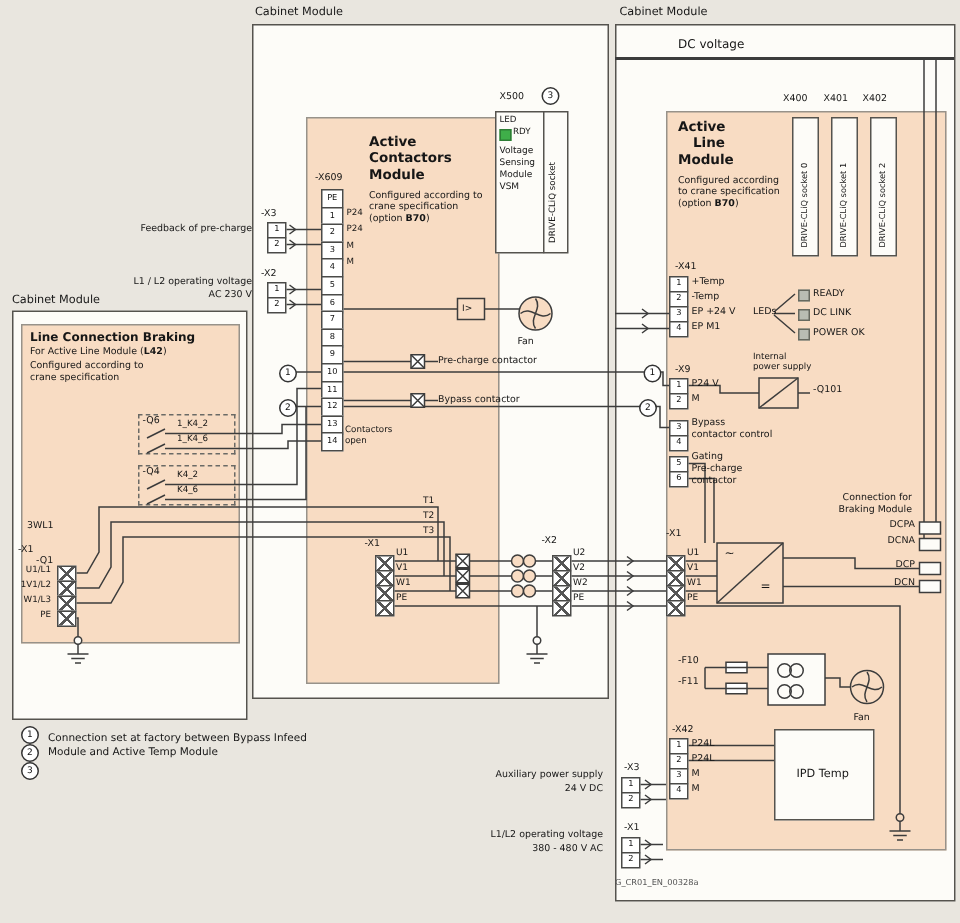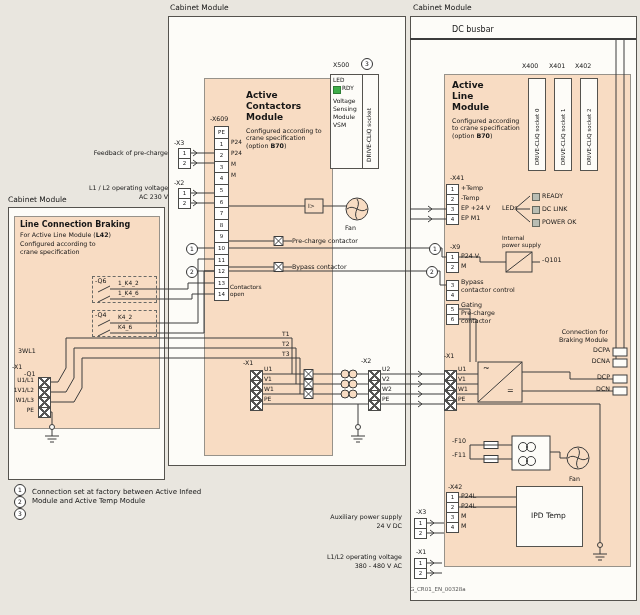--- a/index.html
+++ b/index.html
@@ -130,21 +130,21 @@
       <g>
         <circle cx="600" cy="545" r="2.5" fill="#f8dcc3"></circle>
         <path d="M600 548 V554 M593 554 H607 M595.5 557 H604.5 M598 560 H602"></path>
       </g>
     </g>
   </svg>
 
   <div class="lbl f75" style="left:170px;top:3px">Cabinet Module</div>
   <div class="lbl f75" style="left:413px;top:3px">Cabinet Module</div>
   <div class="lbl f75" style="left:8px;top:195px">Cabinet Module</div>
-  <div class="lbl f8" style="left:452px;top:25px">DC busbar</div>
+  <div class="lbl f8" style="left:452px;top:25px">DC voltage</div>
 
   <div class="lbl f8 b" style="left:20px;top:220px">Line Connection Braking</div>
   <div class="lbl f63" style="left:20px;top:231px"><span>For Active Line Module (</span><span class="b">L42</span><span>)</span></div>
   <div class="lbl f63" style="left:20px;top:240px">Configured according to</div>
   <div class="lbl f63" style="left:20px;top:248px">crane specification</div>
   <div class="lbl f63" style="left:95px;top:277px">-Q6</div>
   <div class="lbl f58" style="left:118px;top:280px">1_K4_2</div>
   <div class="lbl f58" style="left:118px;top:290px">1_K4_6</div>
   <div class="lbl f63" style="left:95px;top:311px">-Q4</div>
   <div class="lbl f58" style="left:118px;top:314px">K4_2</div>
@@ -237,21 +237,21 @@
   <div class="lbl f6" style="left:382px;top:385px">W2</div>
   <div class="lbl f6" style="left:382px;top:395px">PE</div>
 
   <div class="lbl f63" style="left:522px;top:62px">X400</div>
   <div class="lbl f63" style="left:549px;top:62px">X401</div>
   <div class="lbl f63" style="left:575px;top:62px">X402</div>
   <div class="vt" style="left:534px;top:165px;font-size:5.5px">DRIVE-CLiQ socket 0</div>
   <div class="vt" style="left:560px;top:165px;font-size:5.5px">DRIVE-CLiQ socket 1</div>
   <div class="vt" style="left:586px;top:165px;font-size:5.5px">DRIVE-CLiQ socket 2</div>
   <div class="lbl t9" style="left:452px;top:81px">Active</div>
-  <div class="lbl t9" style="left:452px;top:92px">Line</div>
+  <div class="lbl t9" style="left:462px;top:92px">Line</div>
   <div class="lbl t9" style="left:452px;top:103px">Module</div>
   <div class="lbl f63 wrap" style="left:452px;top:117px;width:74px"><span>Configured according to crane specification (option </span><span class="b">B70</span><span>)</span></div>
   <div class="lbl f63" style="left:502px;top:204px">LEDs</div>
   <div class="sq" style="left:532px;top:193px"></div>
   <div class="sq" style="left:532px;top:206px"></div>
   <div class="sq" style="left:532px;top:219px"></div>
   <div class="lbl f63" style="left:542px;top:192px">READY</div>
   <div class="lbl f63" style="left:542px;top:205px">DC LINK</div>
   <div class="lbl f63" style="left:542px;top:218px">POWER OK</div>
   <div class="lbl f63" style="left:450px;top:174px">-X41</div>
@@ -321,16 +321,16 @@
   <div class="lbl f63" style="left:416px;top:548px">-X1</div>
   <div class="celln s" style="left:414px;top:558px">1</div>
   <div class="celln s" style="left:414px;top:568px">2</div>
   <div class="lblr" style="left:300px;top:553px;width:102px">L1/L2 operating voltage</div>
   <div class="lblr" style="left:300px;top:562px;width:102px">380 - 480 V AC</div>
   <div class="lbl f55" style="left:410px;top:586px;color:#555">G_CR01_EN_00328a</div>
 
   <div class="circ" style="left:14px;top:484px">1</div>
   <div class="circ" style="left:14px;top:496px">2</div>
   <div class="circ" style="left:14px;top:508px">3</div>
-  <div class="lbl f7" style="left:32px;top:488px">Connection set at factory between Active Infeed</div>
+  <div class="lbl f7" style="left:32px;top:488px">Connection set at factory between Bypass Infeed</div>
   <div class="lbl f7" style="left:32px;top:497px">Module and Active Temp Module</div>
 
 </div>
 
 </body></html>

